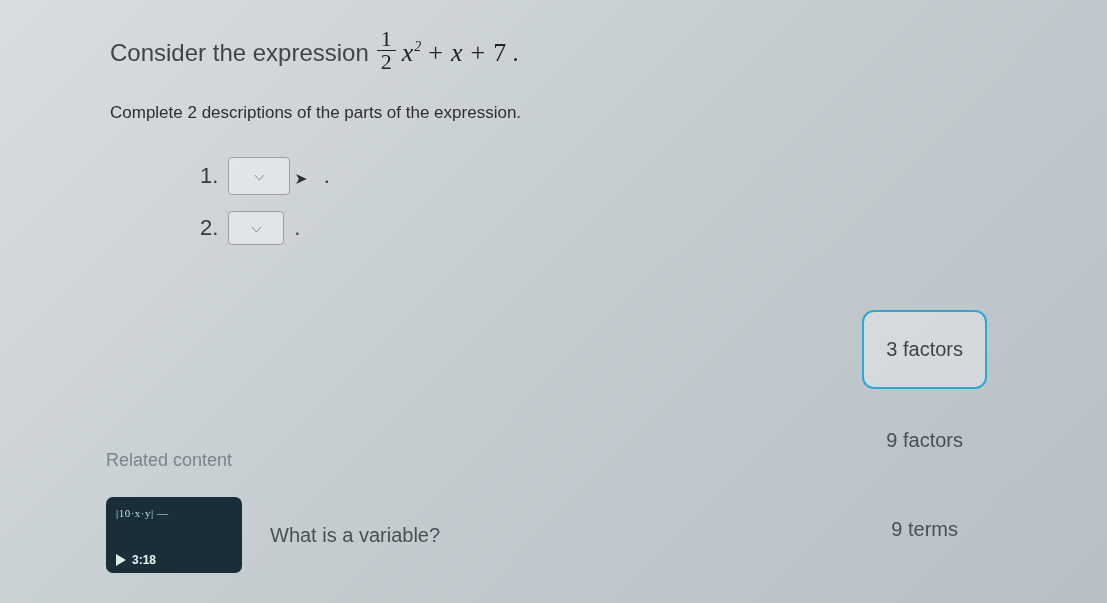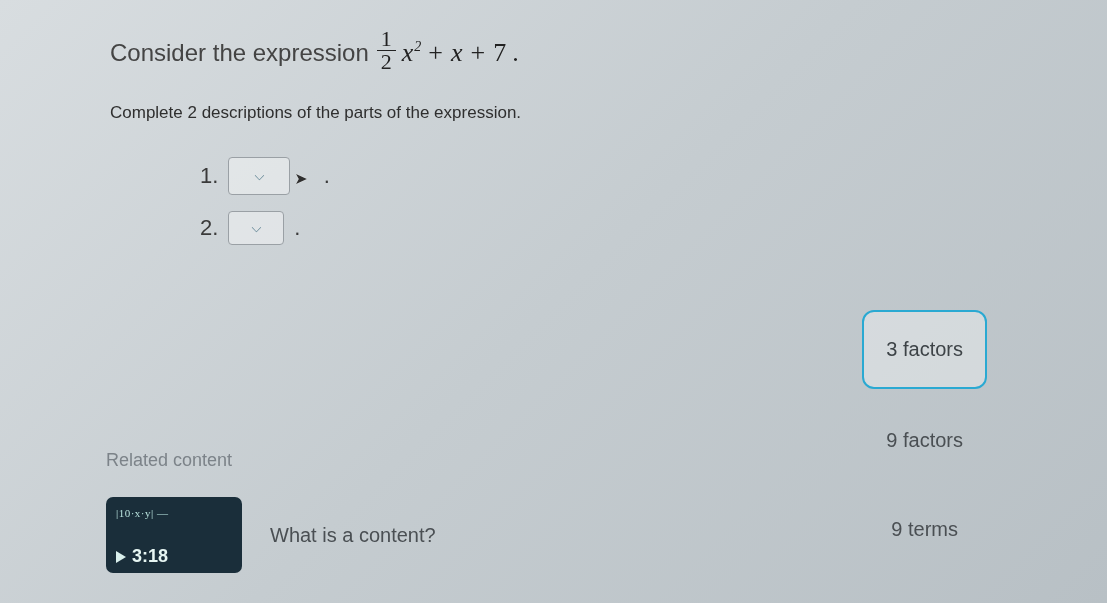--- a/index.html
+++ b/index.html
@@ -146,21 +146,21 @@
     align-items: center;
     gap: 6px;
   }
   .play-tri {
     width: 0; height: 0;
     border-left: 10px solid #d9efec;
     border-top: 6px solid transparent;
     border-bottom: 6px solid transparent;
   }
   .thumb-time {
-    font-size: 18px;
+    font-size: 12px;
     font-weight: 600;
     color: #e7f6f3;
   }
   .related-title {
     font-size: 20px;
     color: #4a4f53;
   }
 </style>
 </head>
 <body>
@@ -215,17 +215,17 @@
   <div class="related-section">
     <div class="related-heading">Related content</div>
     <div class="related-row">
       <div class="video-thumb">
         <div class="thumb-scribble">|10·x·y| —</div>
         <div class="thumb-bottom">
           <div class="play-tri"></div>
           <div class="thumb-time">3:18</div>
         </div>
       </div>
-      <div class="related-title">What is a content?</div>
+      <div class="related-title">What is a variable?</div>
     </div>
   </div>
 
 </div>
 
 </body></html>

